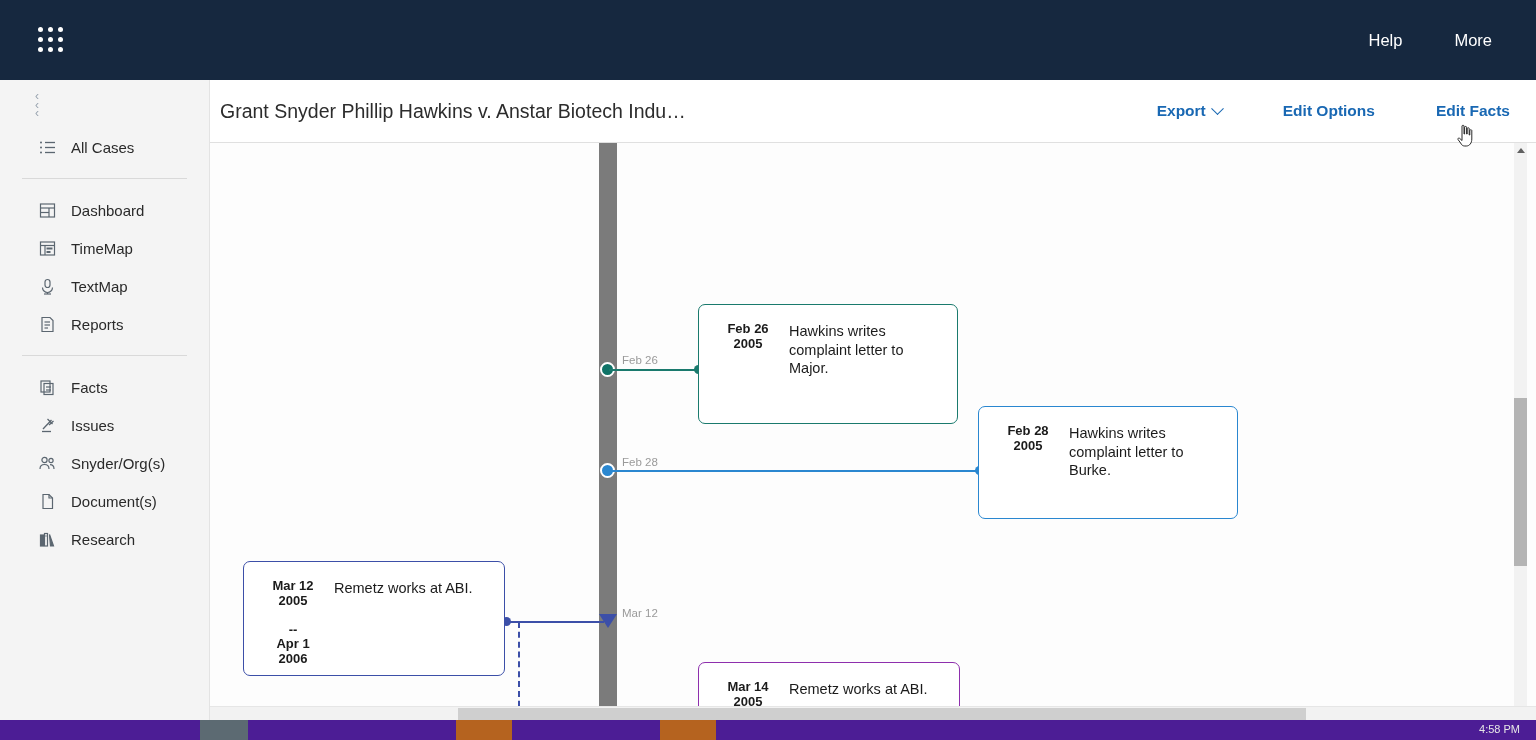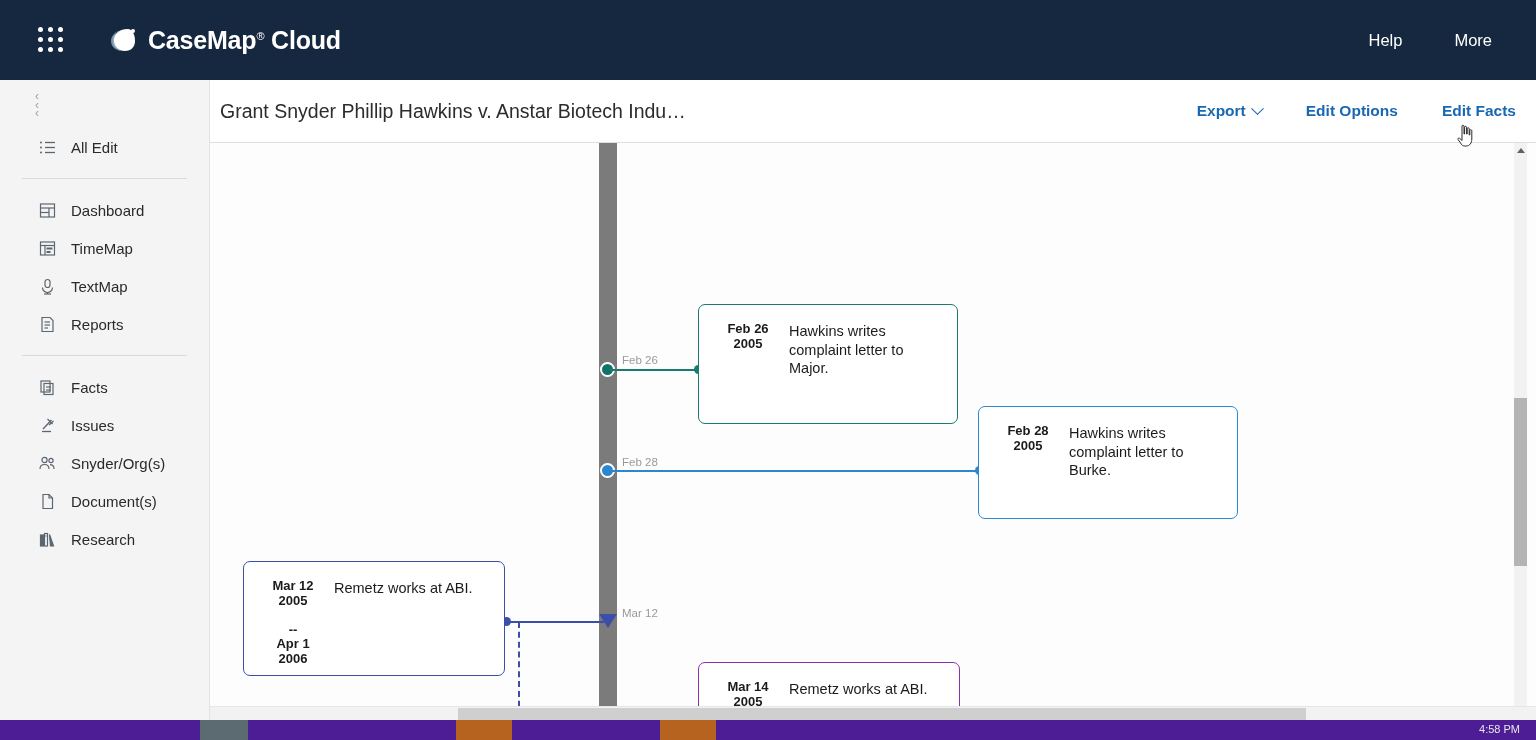--- a/index.html
+++ b/index.html
@@ -95,22 +95,22 @@
     height: 63px;
     border-bottom: 1px solid #e0e0e0;
     display: flex; align-items: center;
   }
   .case-title {
     margin-left: 10px;
     font-size: 19.5px; font-weight: 400; color: #2c2c2c;
     white-space: nowrap;
   }
   .chead-actions {
-    margin-left: auto; margin-right: 20px;
-    display: flex; align-items: center; gap: 44px; justify-content: space-between;
+    margin-left: auto; margin-right: 26px;
+    display: flex; align-items: center; gap: 61px; justify-content: space-between;
   }
   .chead-actions a {
     color: #1968b3; font-size: 15.5px; font-weight: 600;
     text-decoration: none; cursor: pointer; white-space: nowrap;
     display: inline-flex; align-items: center; gap: 7px;
   }
   .caret { display:inline-block; width:9px; height:9px; border-right:1.6px solid #1968b3; border-bottom:1.6px solid #1968b3; transform: rotate(45deg) translate(-2px,-2px); }
 
   
   .canvas {
@@ -232,31 +232,20 @@
     <i></i>
       <i></i>
       <i></i>
       <i></i>
       <i></i>
       <i></i>
       <i></i>
       <i></i>
       <i></i>
   </div>
-  <div class="brand">
-    <span class="brand-mark">
-      <svg viewBox="0 0 28 28" width="28" height="28" aria-hidden="true">
-        <path d="M18 3 C8 3 3 9 3 14 C3 20 8 25 15 25 C21 25 25 21 25 15 C25 8 22 3 18 3 Z" fill="#ffffff"></path>
-        <path d="M13 4 C6 6 2 10 2 15 C2 20 6 24 11 25 C6 22 4 18 4 14 C4 10 7 6 13 4 Z" fill="#9fb0c4"></path>
-        <path d="M9 4 C4 7 1 11 1 15 C1 19 3 22 7 24 C4 21 3 18 3 14 C3 10 5 7 9 4 Z" fill="#7f93ab"></path>
-        <circle cx="23" cy="5" r="2" fill="#ffffff"></circle>
-      </svg>
-    </span>
-    <span class="brand-text"><span>CaseMap</span><span class="reg">®</span> <span class="light">Cloud</span></span>
-  </div>
   <div class="appbar-right">
     <a>Help</a>
     <a>More</a>
   </div>
 </div>
 
 <nav class="sidebar">
   <div class="collapse-btn">
     <span>‹</span>
     <span>‹</span>
@@ -268,21 +257,21 @@
       <span class="ico">
         <svg viewBox="0 0 19 19" fill="none" stroke="currentColor" stroke-width="1.3">
           <circle cx="3" cy="4.5" r="1" fill="currentColor" stroke="none"></circle>
           <circle cx="3" cy="9.5" r="1" fill="currentColor" stroke="none"></circle>
           <circle cx="3" cy="14.5" r="1" fill="currentColor" stroke="none"></circle>
           <line x1="7" y1="4.5" x2="17" y2="4.5"></line>
           <line x1="7" y1="9.5" x2="17" y2="9.5"></line>
           <line x1="7" y1="14.5" x2="17" y2="14.5"></line>
         </svg>
       </span>
-      <span>All Edit</span>
+      <span>All Cases</span>
     </div>
   </div>
 
   <div class="nav-sep"></div>
 
   <div class="nav-group">
     <div class="nav-item">
       <span class="ico">
         <svg viewBox="0 0 19 19" fill="none" stroke="currentColor" stroke-width="1.2">
           <rect x="2.5" y="3" width="14" height="13"></rect>

